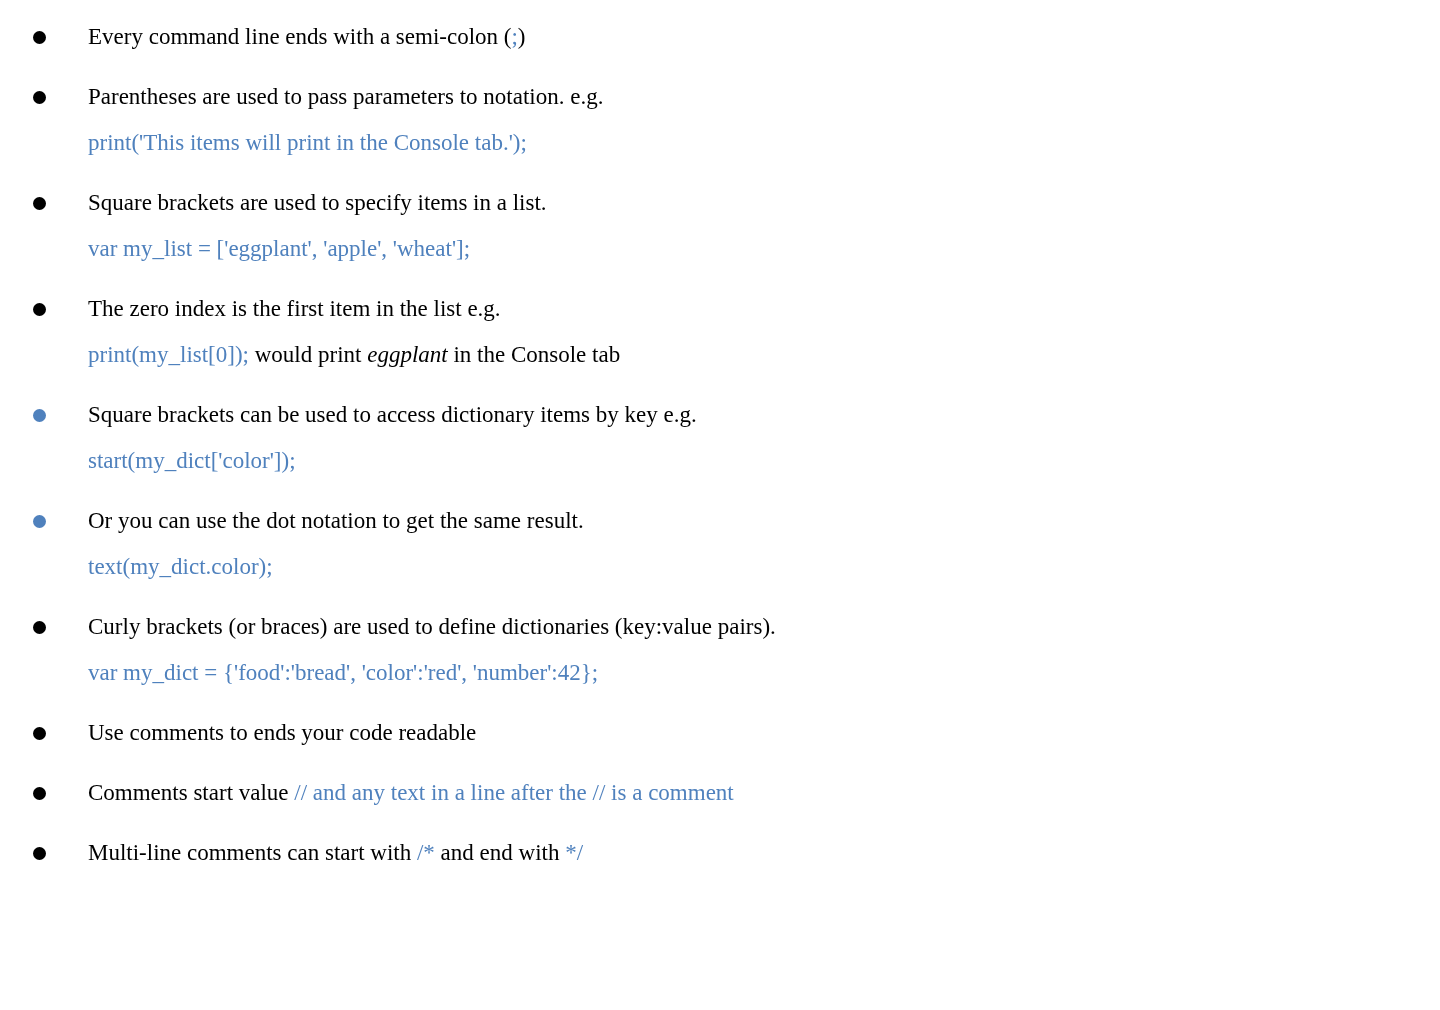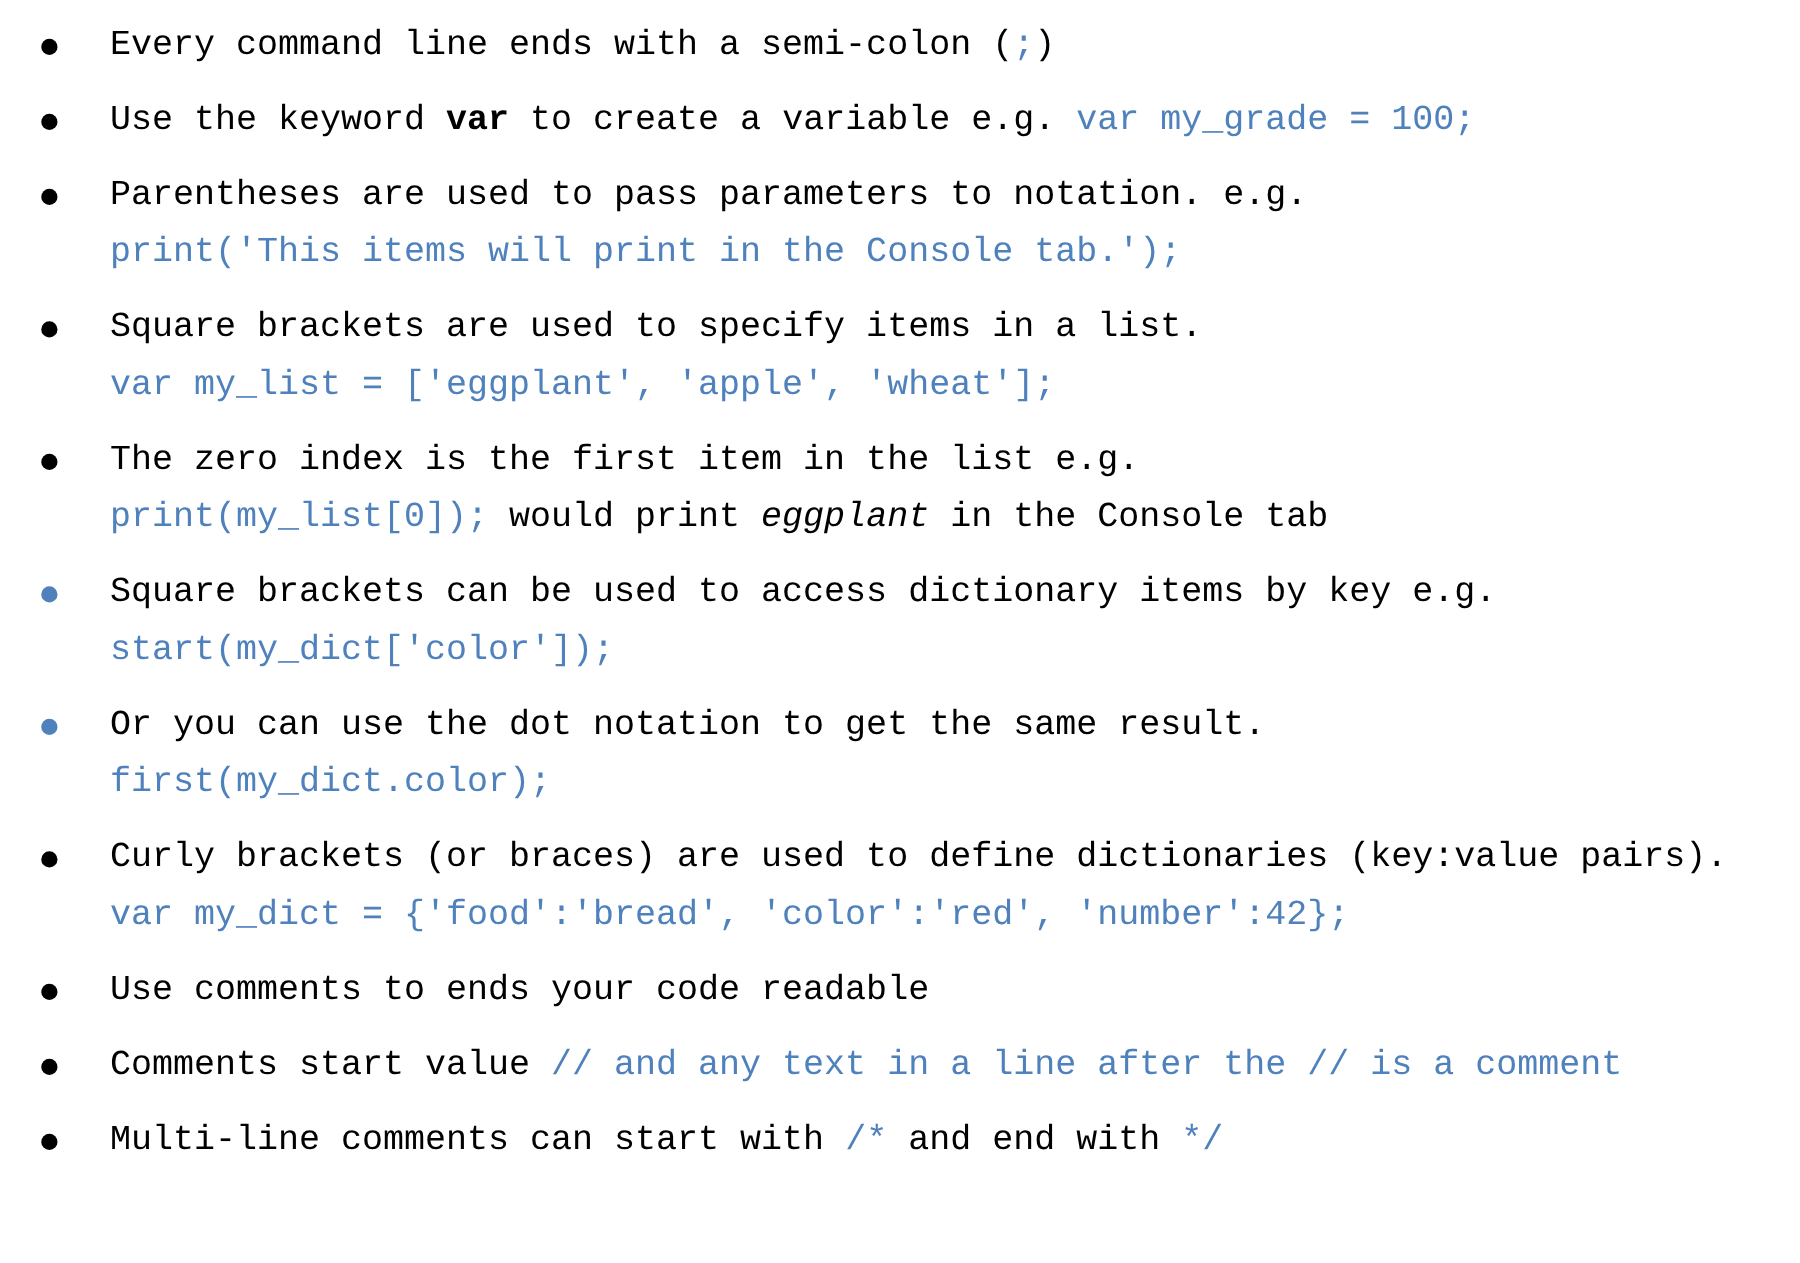--- a/index.html
+++ b/index.html
@@ -6,22 +6,22 @@
     margin: 0;
     padding: 0;
     width: 1440px;
     height: 1010px;
     background: #ffffff;
     overflow: hidden;
   }
   .doc {
     width: 1440px;
     height: 1010px;
-    font-family: Liberation Mono, monospace;
-    font-size: 28px;
+    font-family: Liberation Serif, serif;
+    font-size: 23px;
     line-height: 46px;
     color: var(--text-color, #000000);
   }
   ul.bullet-list {
     list-style: none;
     margin: 0;
     padding: 14px 0 0 0;
   }
   ul.bullet-list > li {
     position: relative;
@@ -47,24 +47,20 @@
 <body style="background: rgb(255, 255, 255);">
 
 <div class="doc">
   <ul class="bullet-list" id="bullet-list">
       <li>
         <span class="bullet-dot" style="background: rgb(0, 0, 0);"></span>
         <div class="line"><span class="seg-normal">Every command line ends with a semi-colon (</span><span class="seg-code">;</span><span class="seg-normal">)</span></div>
       </li>
       <li>
         <span class="bullet-dot" style="background: rgb(0, 0, 0);"></span>
-        <div class="line"><span class="seg-normal">Use the keyword </span><span class="seg-bold">var</span><span class="seg-normal"> to create a variable e.g. </span><span class="seg-code">var my_grade = 100;</span></div>
-      </li>
-      <li>
-        <span class="bullet-dot" style="background: rgb(0, 0, 0);"></span>
         <div class="line"><span class="seg-normal">Parentheses are used to pass parameters to notation. e.g.</span></div>
         <div class="line"><span class="seg-code">print('This items will print in the Console tab.');</span></div>
       </li>
       <li>
         <span class="bullet-dot" style="background: rgb(0, 0, 0);"></span>
         <div class="line"><span class="seg-normal">Square brackets are used to specify items in a list.</span></div>
         <div class="line"><span class="seg-code">var my_list = ['eggplant', 'apple', 'wheat'];</span></div>
       </li>
       <li>
         <span class="bullet-dot" style="background: rgb(0, 0, 0);"></span>
@@ -72,21 +68,21 @@
         <div class="line"><span class="seg-code">print(my_list[0]);</span><span class="seg-normal"> would print </span><span class="seg-italic">eggplant</span><span class="seg-normal"> in the Console tab</span></div>
       </li>
       <li>
         <span class="bullet-dot" style="background: rgb(79, 129, 189);"></span>
         <div class="line"><span class="seg-normal">Square brackets can be used to access dictionary items by key e.g.</span></div>
         <div class="line"><span class="seg-code">start(my_dict['color']);</span></div>
       </li>
       <li>
         <span class="bullet-dot" style="background: rgb(79, 129, 189);"></span>
         <div class="line"><span class="seg-normal">Or you can use the dot notation to get the same result.</span></div>
-        <div class="line"><span class="seg-code">first(my_dict.color);</span></div>
+        <div class="line"><span class="seg-code">text(my_dict.color);</span></div>
       </li>
       <li>
         <span class="bullet-dot" style="background: rgb(0, 0, 0);"></span>
         <div class="line"><span class="seg-normal">Curly brackets (or braces) are used to define dictionaries (key:value pairs).</span></div>
         <div class="line"><span class="seg-code">var my_dict = {'food':'bread', 'color':'red', 'number':42};</span></div>
       </li>
       <li>
         <span class="bullet-dot" style="background: rgb(0, 0, 0);"></span>
         <div class="line"><span class="seg-normal">Use comments to ends your code readable</span></div>
       </li>

